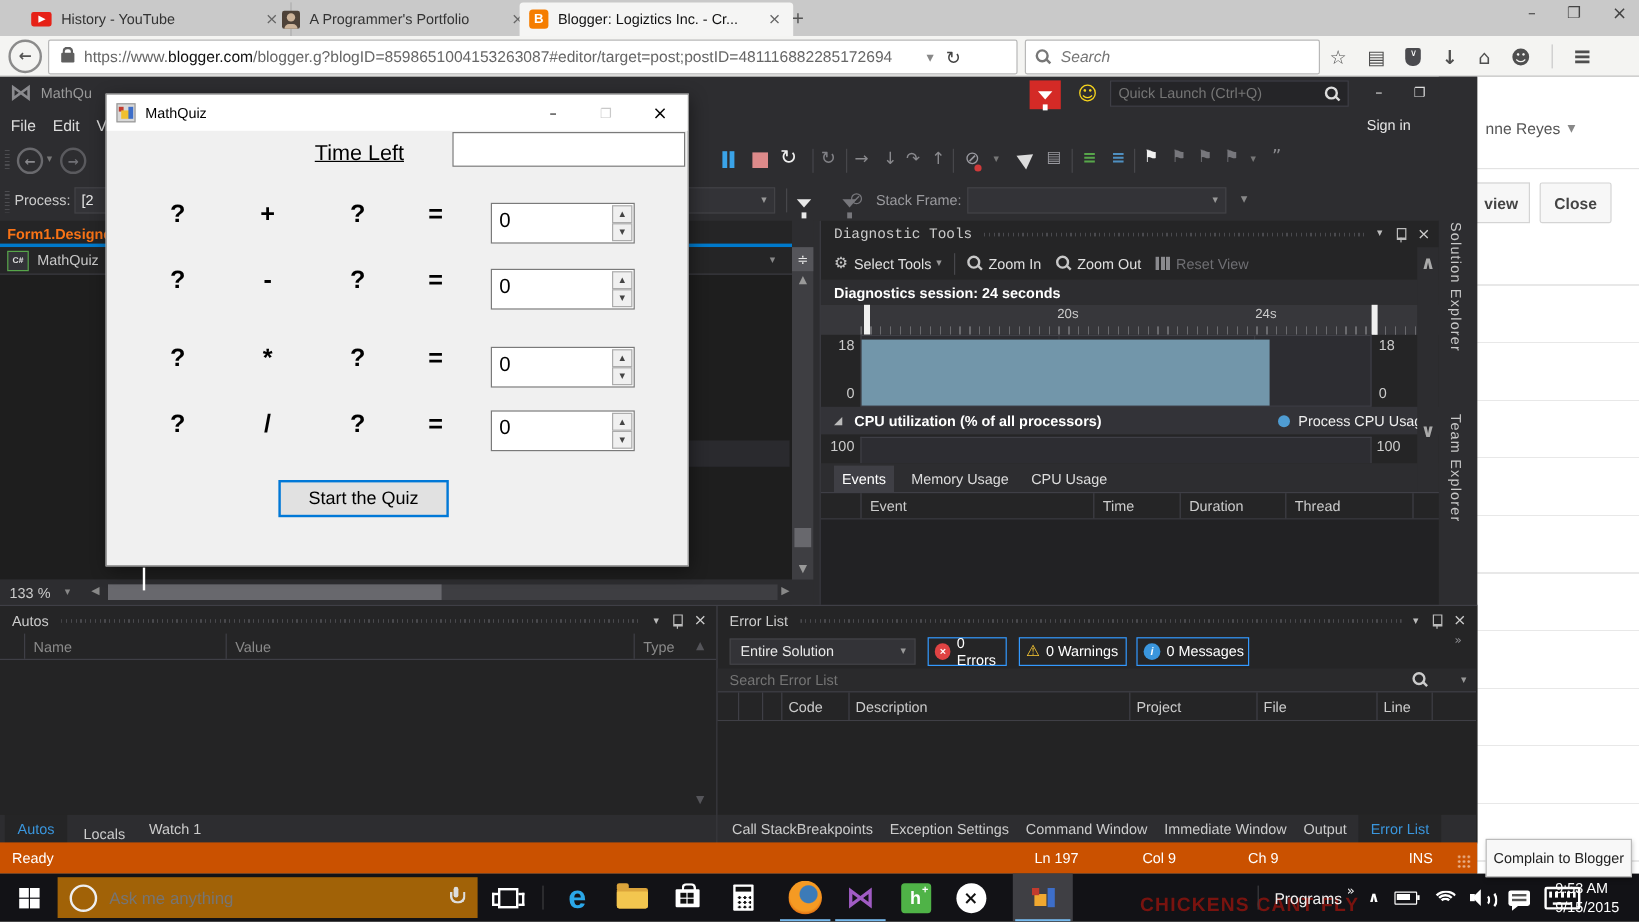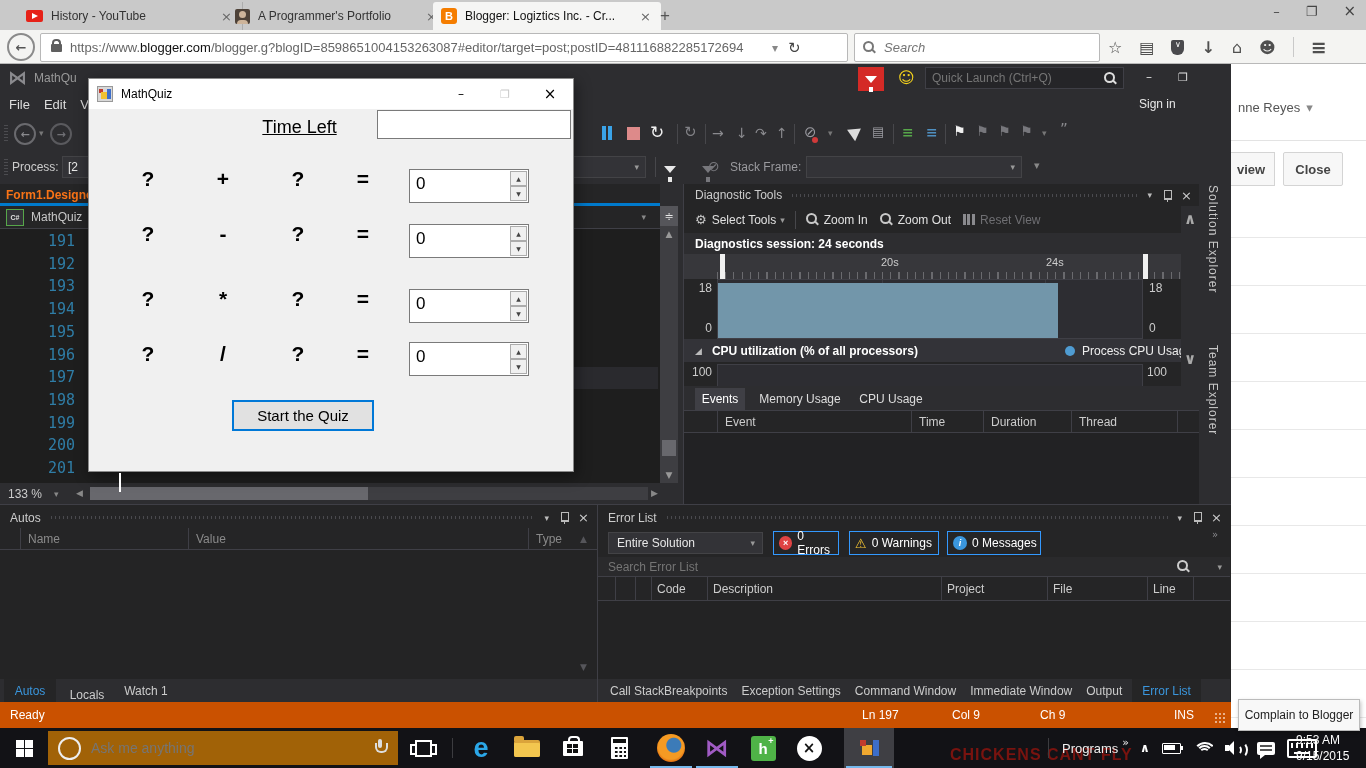--- a/index.html
+++ b/index.html
@@ -273,33 +273,20 @@
     
     <div class="a f" style="left:0;top:142px;width:660px;height:23px;background:#252526;border-bottom:1px solid #3f3f46;box-sizing:border-box;">
       <span class="f c" style="margin-left:6px;width:16px;height:15px;background:#333338;border:1px solid #57a64a;color:#e0e0e0;font-size:7px;font-weight:bold;">C#</span>
       <span style="margin-left:7px;color:#c8c8c8;">MathQuiz</span>
       <span class="u" style="margin-left:auto;margin-right:14px;color:#888;font-size:9px;">▾</span>
     </div>
 
     
     <div class="a" style="left:0;top:165px;width:660px;height:254px;background:#1e1e1e;overflow:hidden;">
       <div class="a" style="left:88px;top:138px;width:570px;height:22px;background:#2a2a2e;"></div>
-      <div class="a mono" style="left:0;top:0;width:75px;text-align:right;color:#2f7da6;font-size:15px;line-height:22.7px;padding-top:1px;">
-        <div>191</div>
-        <div>192</div>
-        <div>193</div>
-        <div>194</div>
-        <div>195</div>
-        <div>196</div>
-        <div>197</div>
-        <div>198</div>
-        <div>199</div>
-        <div>200</div>
-        <div>201</div>
-      </div>
     </div>
     <div class="a" style="left:119px;top:409px;width:2px;height:19px;background:#fff;z-index:3;"></div>
 
     
     <div class="a" style="left:660px;top:142px;width:18px;height:277px;background:#3e3e42;">
       <div class="f c u" style="height:20px;background:#55555a;color:#e8e8e8;font-size:11px;">≑</div>
       <div class="f c u" style="height:16px;color:#999;font-size:9px;">▲</div>
       <div class="a" style="left:2px;top:234px;width:14px;height:16px;background:#68686d;"></div>
       <div class="a f c u" style="left:0;top:261px;width:18px;height:16px;color:#999;font-size:9px;">▼</div>
     </div>
@@ -312,21 +299,21 @@
       <span class="a u" style="left:76px;top:5px;color:#888;font-size:9px;">◀</span>
       <div class="a" style="left:90px;top:4px;width:558px;height:13px;background:#3e3e42;">
         <div style="width:278px;height:13px;background:#68686d;"></div>
       </div>
       <span class="a u" style="left:651px;top:5px;color:#888;font-size:9px;">▶</span>
     </div>
 
     
     <div class="a" style="left:683px;top:120px;width:516px;height:320px;background:#252526;border-left:1px solid #3f3f46;box-sizing:border-box;">
       <div class="a f" style="left:0;top:0;width:516px;height:22px;">
-        <span style="margin-left:11px;color:#ccc;">Diagnostic Tools</span>
+        <span style="margin-left:11px;color:#ccc;font-family:Liberation Mono, monospace;">Diagnostic Tools</span>
         <div class="dots-tex" style="flex:1;margin:0 10px;"></div>
         <span class="u" style="color:#bbb;font-size:9px;margin-right:10px;">▾</span>
         <span class="pin" style="margin-right:8px;"></span>
         <span class="u" style="color:#ccc;font-size:13px;margin-right:8px;">×</span>
       </div>
       <div class="a f" style="left:0;top:22px;width:516px;height:27px;">
         <span class="u" style="margin-left:11px;color:#c8c8c8;font-size:13px;">⚙</span>
         <span style="margin-left:5px;color:#e0e0e0;">Select Tools</span>
         <span class="u" style="margin-left:4px;color:#999;font-size:9px;">▾</span>
         <span class="vsep" style="position:static;height:18px;margin:0 10px;"></span>

